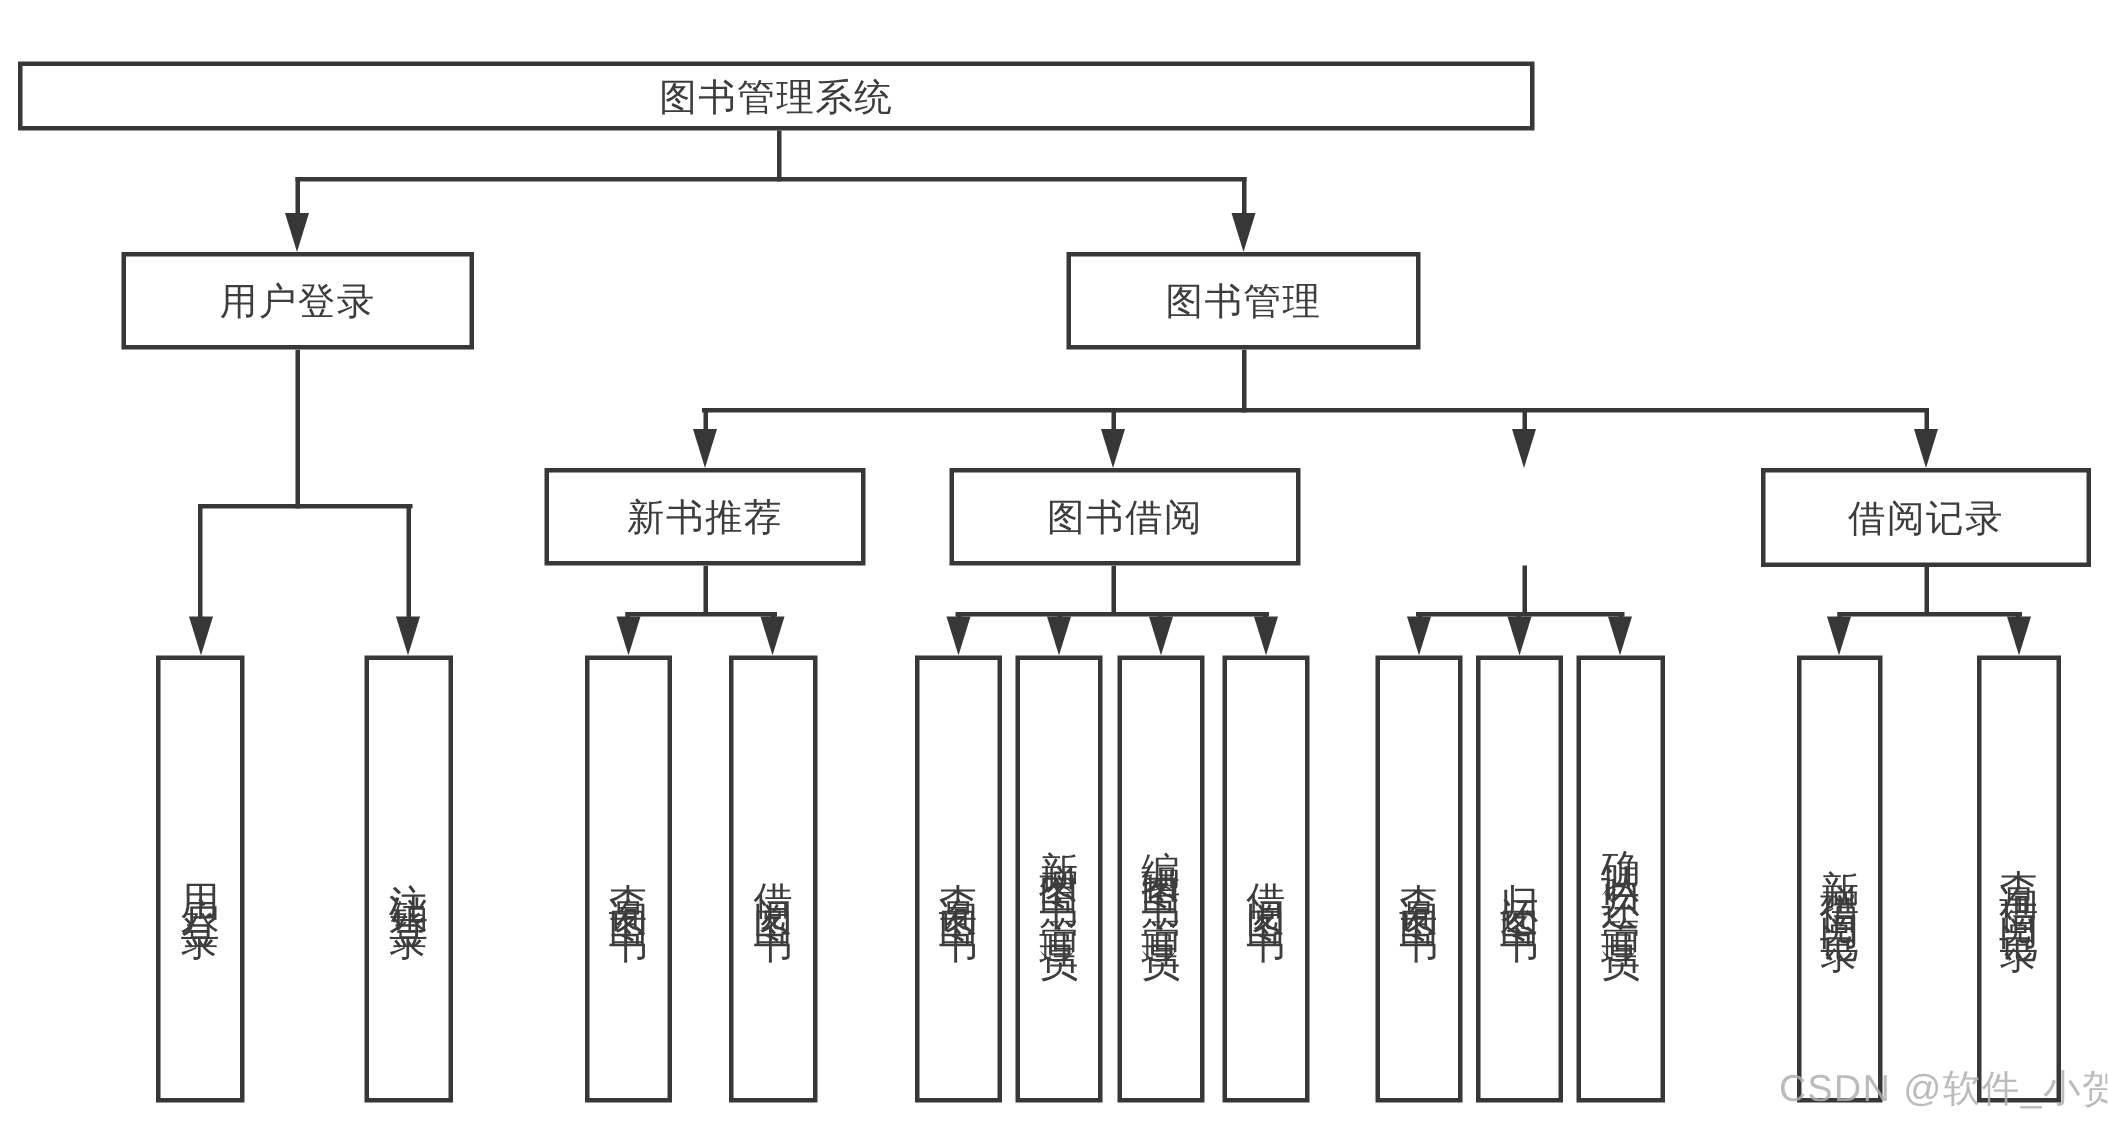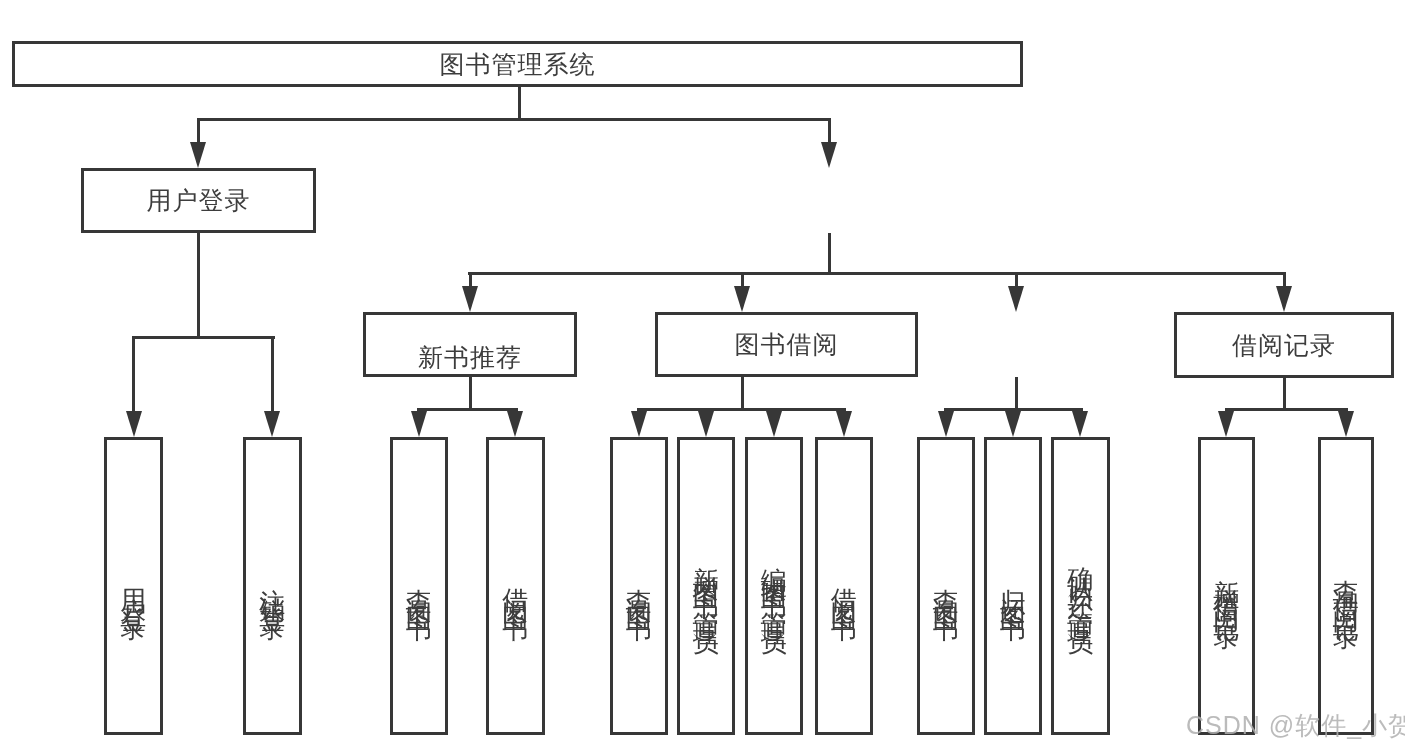--- a/index.html
+++ b/index.html
@@ -91,25 +91,28 @@
   <div class="vl" style="left:1344px;top:408px;width:3px;height:10px;"></div>
   <div class="ar" style="left:1338px;top:411px;"></div>
 
   <div class="node" style="left:12px;top:13px;width:1011px;height:46px;margin-top:28px;">
     <span class="h-label">图书管理系统</span>
   </div>
 
   <div class="node" style="left:81px;top:168px;width:235px;height:65px;">
     <span class="h-label">用户登录</span>
   </div>
+  <div class="node" style="left:711px;top:168px;width:236px;height:65px;">
+    <span class="h-label">图书管理</span>
+  </div>
 
-  <div class="node" style="left:363px;top:312px;width:214px;height:65px;align-items:flex-end;">
+  <div class="node" style="left:363px;top:312px;width:214px;height:65px;">
     <span class="h-label">新书推荐</span>
   </div>
-  <div class="node" style="left:633px;top:312px;width:263px;height:65px;margin-left:22px;">
+  <div class="node" style="left:633px;top:312px;width:234px;height:65px;">
     <span class="h-label">图书借阅</span>
   </div>
   <div class="node" style="left:1174px;top:312px;width:220px;height:66px;">
     <span class="h-label">借阅记录</span>
   </div>
 
   <div class="node" style="left:104px;top:437px;width:59px;height:298px;">
     <span class="v-label">用户登录</span>
   </div>
   <div class="node" style="left:243px;top:437px;width:59px;height:298px;">

